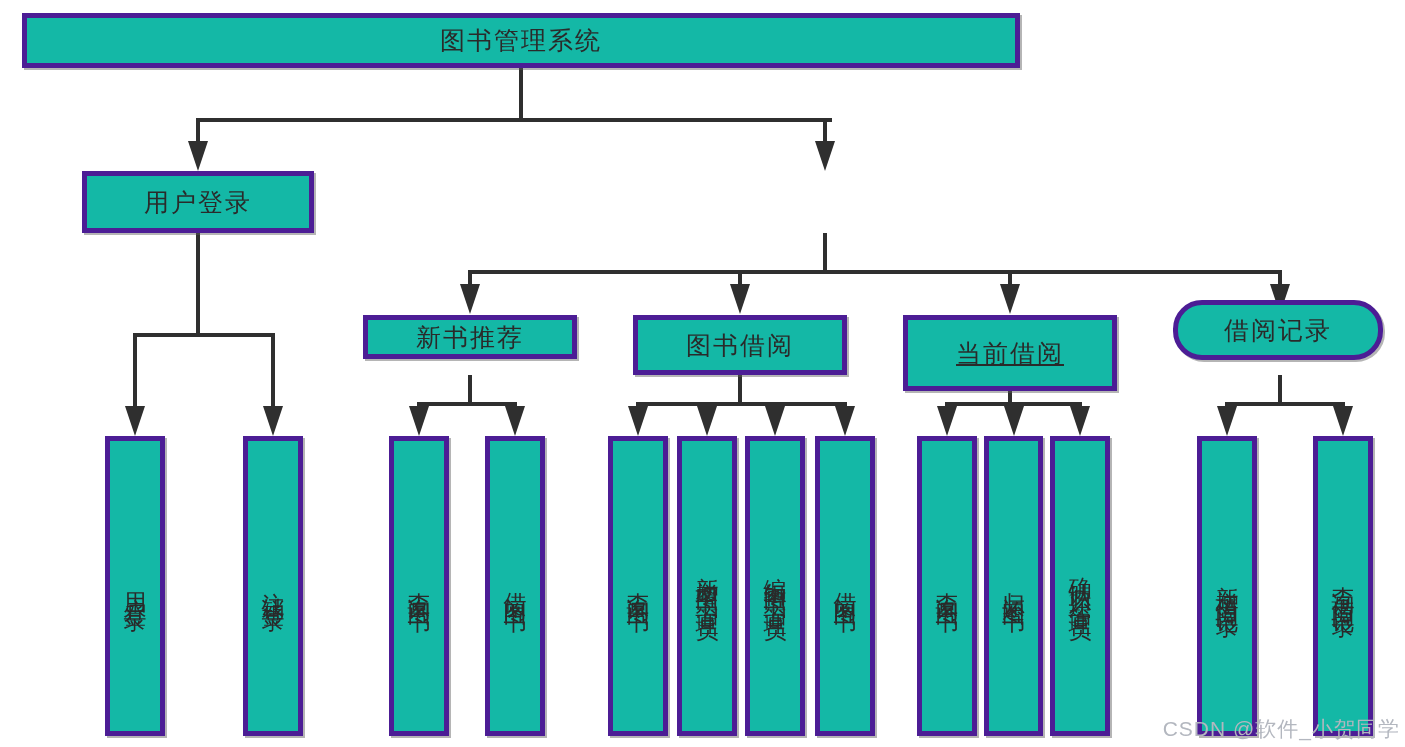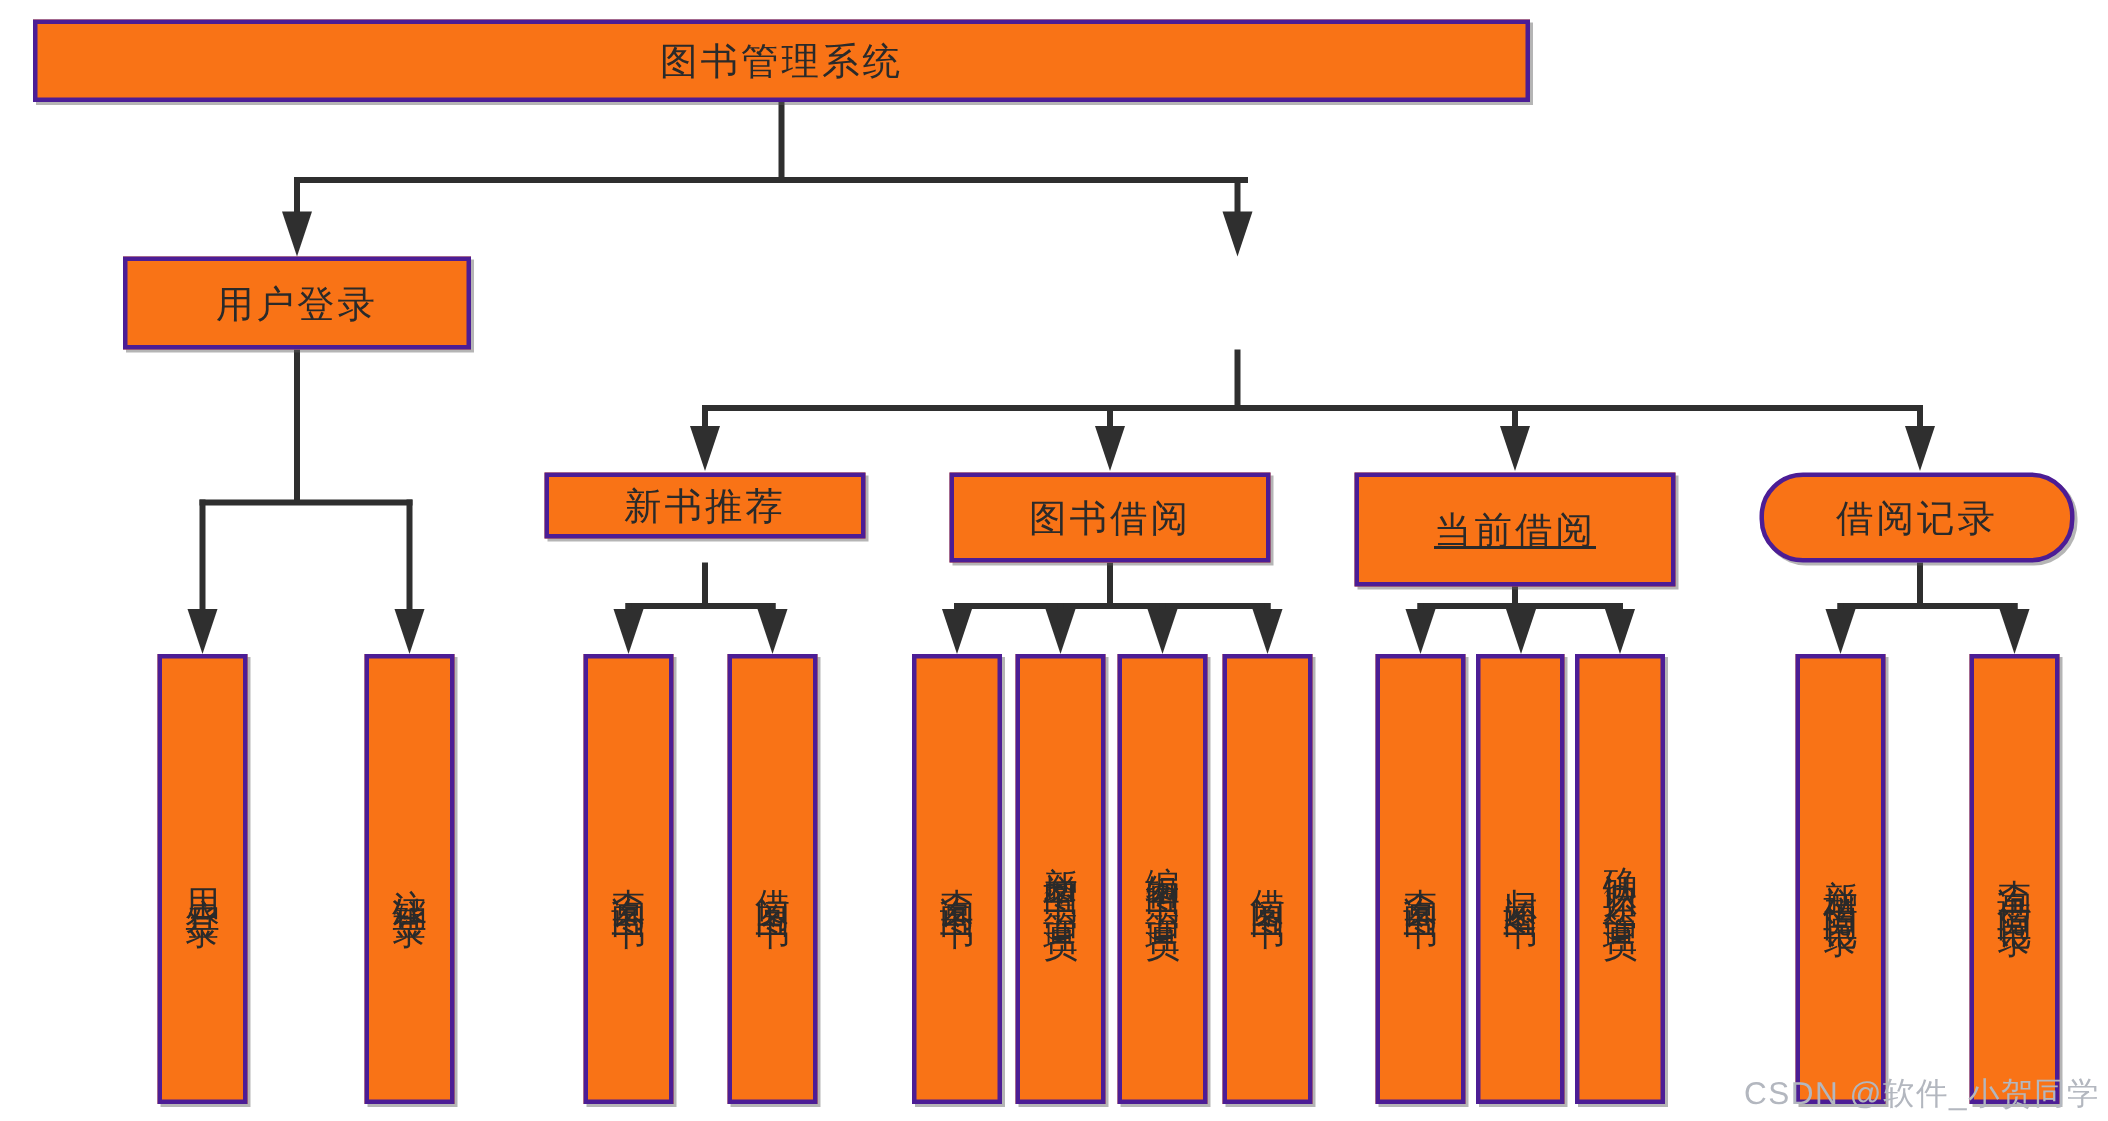--- a/index.html
+++ b/index.html
@@ -13,22 +13,22 @@
   }
   .wires {
     position: absolute;
     left: 0; top: 0;
     width: 1405px; height: 747px;
     z-index: 1;
   }
   .box {
     position: absolute;
     box-sizing: border-box;
-    background: #f97316;
-    border: 3px solid #4c1d95;
+    background: #14b8a6;
+    border: 5px solid #4c1d95;
     box-shadow: 2px 2px 0 rgba(90,90,90,0.45);
     display: flex;
     align-items: center;
     justify-content: center;
     color: #2a2a2a;
     z-index: 2;
     text-align: center;
   }
   .h { font-size: 25px; letter-spacing: 2px; white-space: nowrap; }
   .v {
@@ -127,21 +127,21 @@
     </g>
   </svg>
 
   <div class="box h" style="left:22px; top:13px; width:998px; height:55px;">图书管理系统</div>
 
   <div class="box h" style="left:82px; top:171px; width:232px; height:62px;">用户登录</div>
 
   <div class="box h" style="left:363px; top:315px; width:214px; height:44px;">新书推荐</div>
   <div class="box h" style="left:633px; top:315px; width:214px; height:60px;">图书借阅</div>
   <div class="box h" style="left:903px; top:315px; width:214px; height:76px;text-decoration:underline;">当前借阅</div>
-  <div class="box h" style="left:1173px; top:315px; width:210px; height:60px;border-radius:29px;">借阅记录</div>
+  <div class="box h" style="left:1173px; top:300px; width:210px; height:60px;border-radius:29px;">借阅记录</div>
 
   <div class="box v" style="left:105px; top:436px; width:60px; height:300px;">用户登录</div>
   <div class="box v" style="left:243px; top:436px; width:60px; height:300px;">注销登录</div>
 
   <div class="box v" style="left:389px; top:436px; width:60px; height:300px;">查询图书</div>
   <div class="box v" style="left:485px; top:436px; width:60px; height:300px;">借阅图书</div>
 
   <div class="box v" style="left:608px; top:436px; width:60px; height:300px;">查询图书</div>
   <div class="box v" style="left:677px; top:436px; width:60px; height:300px;">新增图书（管理员）</div>
   <div class="box v" style="left:745px; top:436px; width:60px; height:300px;">编辑图书（管理员）</div>

